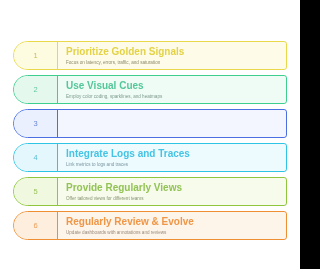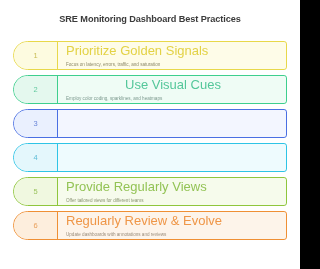--- a/index.html
+++ b/index.html
@@ -75,73 +75,76 @@
     display: flex;
     flex-direction: column;
     justify-content: center;
     padding-left: 8px;
     padding-right: 6px;
     box-sizing: border-box;
     overflow: hidden;
   }
 
   .row-title {
-    font-size: 13px;
-    font-weight: normal;
+    font-size: 10px;
+    font-weight: bold;
     line-height: 1.1;
     margin-bottom: 3px;
     white-space: nowrap;
   }
 
   .row-desc {
     font-size: 4.6px;
     font-weight: normal;
     line-height: 1.1;
     color: #7a7a72;
     white-space: nowrap;
   }
 </style>
 </head>
 <body style="background: rgb(0, 0, 0);">
 
 <div id="canvas" style="background: rgb(255, 255, 255);">
 
-  <div id="title" style="color: rgb(59, 59, 59);">SRE Monitoring Dashboard Best Practices</div>
 
   <div id="rows">
 
     <div class="row" style="border-color: rgb(232, 216, 74); background: rgb(254, 252, 232);">
       <div class="num-cell" style="background: rgb(253, 251, 224); border-right-color: rgb(232, 216, 74);">
         <span class="num" style="color: rgb(201, 188, 85);">1</span>
       </div>
       <div class="text-cell">
         <div class="row-title" style="color: rgb(227, 210, 70);">Prioritize Golden Signals</div>
         <div class="row-desc" style="color: rgb(141, 138, 106);">Focus on latency, errors, traffic, and saturation</div>
       </div>
     </div>
 
     <div class="row" style="border-color: rgb(62, 207, 142); background: rgb(239, 252, 245);">
       <div class="num-cell" style="background: rgb(228, 248, 238); border-right-color: rgb(62, 207, 142);">
         <span class="num" style="color: rgb(99, 201, 160);">2</span>
       </div>
       <div class="text-cell">
-        <div class="row-title" style="color: rgb(84, 199, 154); text-align: center;">Use Visual Cues</div>
+        <div class="row-title" style="color: rgb(84, 199, 154);">Use Visual Cues</div>
         <div class="row-desc" style="color: rgb(126, 155, 144);">Employ color coding, sparklines, and heatmaps</div>
       </div>
     </div>
 
     <div class="row" style="border-color: rgb(74, 111, 227); background: rgb(243, 246, 255);">
       <div class="num-cell" style="background: rgb(234, 240, 254); border-right-color: rgb(74, 111, 227);">
         <span class="num" style="color: rgb(106, 134, 216);">3</span>
       </div>
     </div>
 
     <div class="row" style="border-color: rgb(46, 196, 230); background: rgb(238, 251, 254);">
       <div class="num-cell" style="background: rgb(228, 247, 252); border-right-color: rgb(46, 196, 230);">
         <span class="num" style="color: rgb(92, 188, 214);">4</span>
+      </div>
+      <div class="text-cell">
+        <div class="row-title" style="color: rgb(69, 195, 228);">Integrate Logs and Traces</div>
+        <div class="row-desc" style="color: rgb(122, 150, 161);">Link metrics to logs and traces</div>
       </div>
     </div>
 
     <div class="row" style="border-color: rgb(143, 198, 61); background: rgb(246, 251, 236);">
       <div class="num-cell" style="background: rgb(240, 248, 224); border-right-color: rgb(143, 198, 61);">
         <span class="num" style="color: rgb(156, 196, 95);">5</span>
       </div>
       <div class="text-cell">
         <div class="row-title" style="color: rgb(147, 195, 85);">Provide Regularly Views</div>
         <div class="row-desc" style="color: rgb(138, 148, 114);">Offer tailored views for different teams</div>

